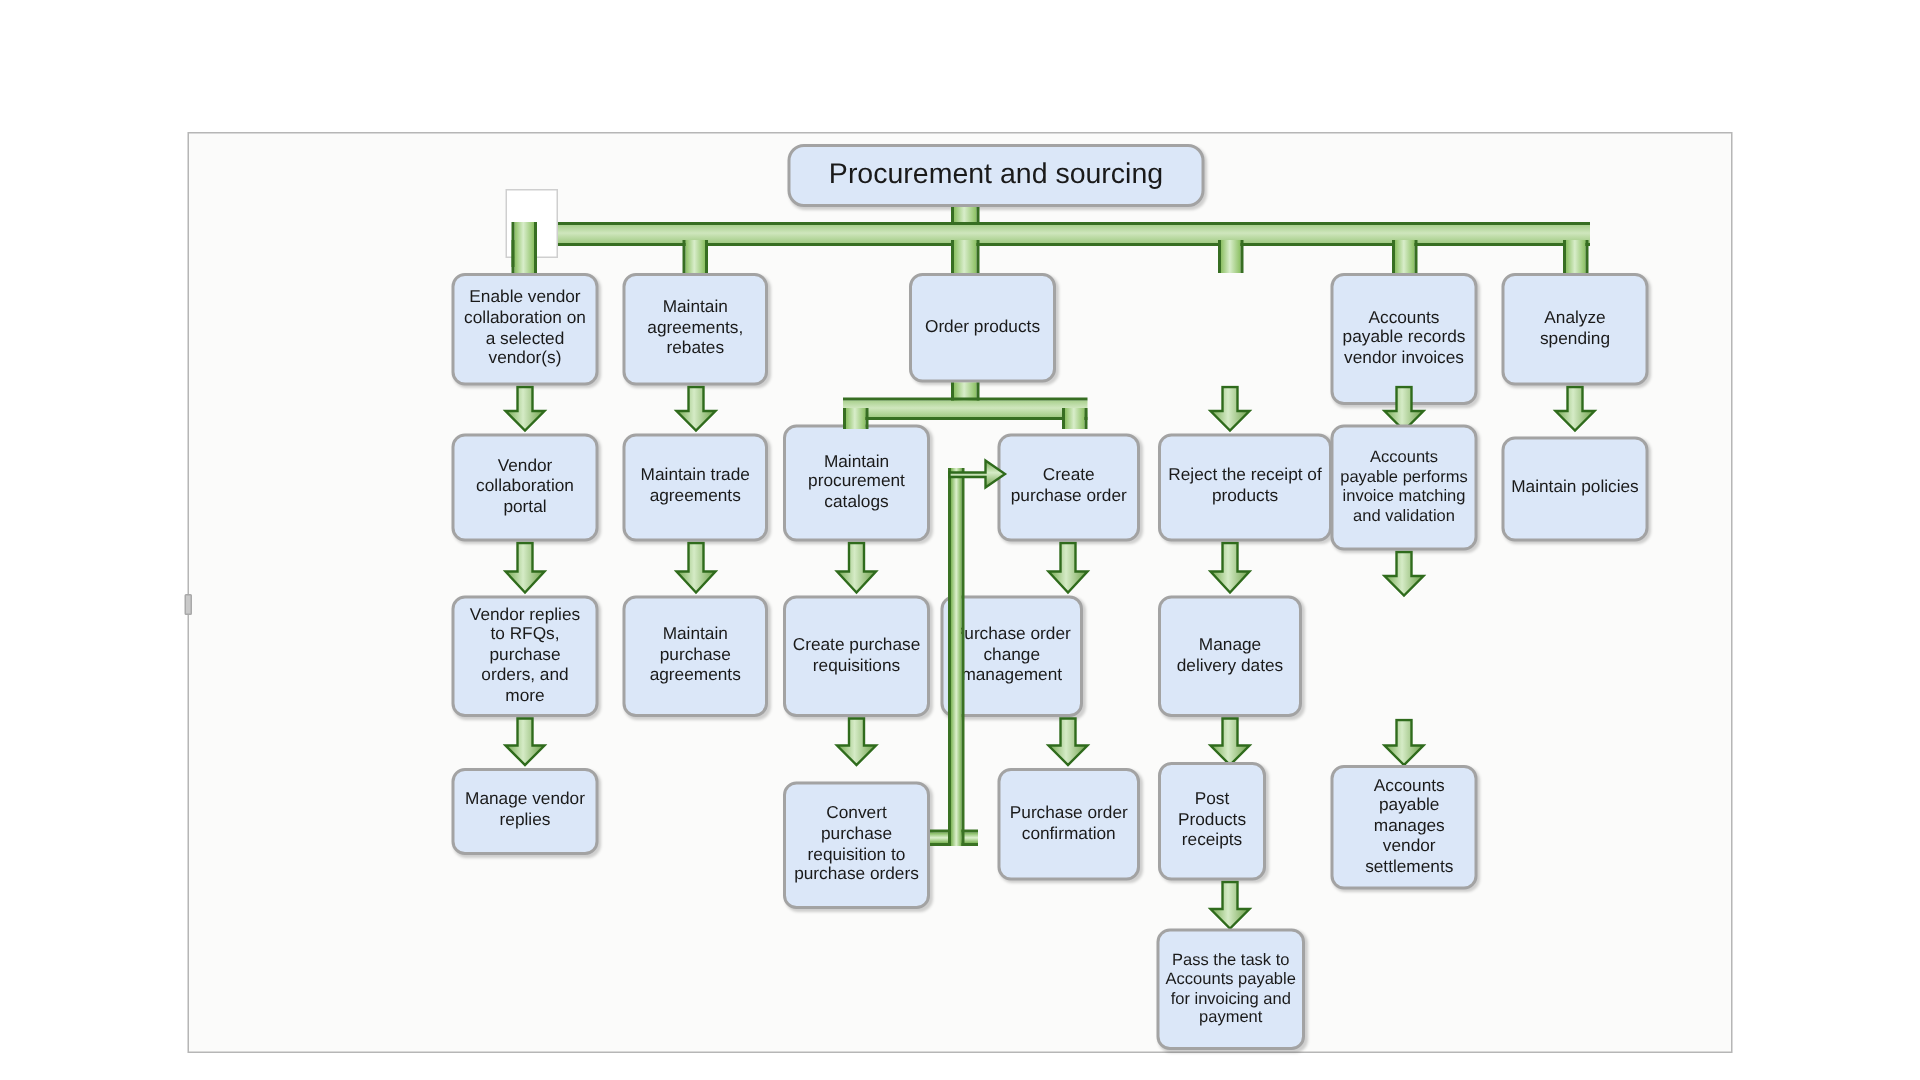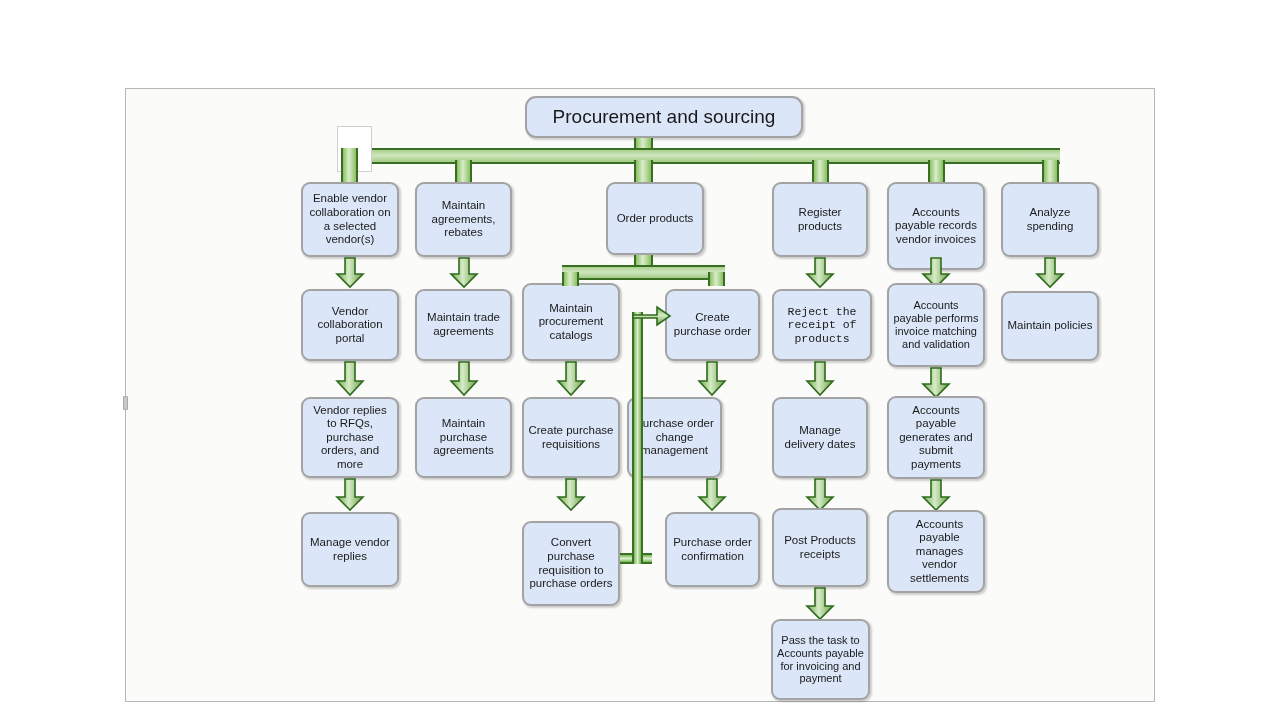--- a/index.html
+++ b/index.html
@@ -127,21 +127,21 @@
     </svg>
   </div>
   <div class="box n1" style="left:301px;top:397px;width:98px;height:81px;">
     <span>Vendor replies to RFQs, purchase orders, and more</span>
   </div>
   <div class="arrow" style="left:335px;top:478px;">
     <svg width="30" height="34" viewBox="0 0 30 34">
       <path d="M10 1 H20 V19 H28 L15 32 L2 19 H10 Z" fill="url(#g1)" stroke="#2f6b1c" stroke-width="1.6"></path>
     </svg>
   </div>
-  <div class="box n1" style="left:301px;top:512px;width:98px;height:75px;">
+  <div class="box n1" style="left:301px;top:512px;width:98px;height:58px;">
     <span>Manage vendor replies</span>
   </div>
 
   <div class="box n1" style="left:415px;top:182px;width:97px;height:75px;">
     <span>Maintain agreements, rebates</span>
   </div>
   <div class="arrow" style="left:449px;top:257px;">
     <svg width="30" height="32" viewBox="0 0 30 32">
       <path d="M10 1 H20 V17 H28 L15 30 L2 17 H10 Z" fill="url(#g1)" stroke="#2f6b1c" stroke-width="1.6"></path>
     </svg>
@@ -215,45 +215,42 @@
           <linearGradient id="g2" x1="0" y1="0" x2="0" y2="1">
         <stop offset="0" stop-color="#74a94f"></stop>
             <stop offset="0.45" stop-color="#d5ebc6"></stop>
             <stop offset="1" stop-color="#6da048"></stop>
       </linearGradient>
         </defs>
       <path d="M1 12 H25 V4 L38 13 L25 22 V15 H1 Z" fill="url(#g2)" stroke="#2f6b1c" stroke-width="1.6"></path>
     </svg>
   </div>
 
-  <div class="box n1" style="left:772px;top:182px;width:96px;height:75px;">
-    <span>Register products</span>
-  </div>
   <div class="arrow" style="left:805px;top:257px;">
     <svg width="30" height="32" viewBox="0 0 30 32">
       <path d="M10 1 H20 V17 H28 L15 30 L2 17 H10 Z" fill="url(#g1)" stroke="#2f6b1c" stroke-width="1.6"></path>
     </svg>
   </div>
-  <div class="box n1" style="left:772px;top:289px;width:100px;height:72px;font-family:Liberation Mono, monospace;">
+  <div class="box n1" style="left:772px;top:289px;width:116px;height:72px;">
     <span>Reject the receipt of products</span>
   </div>
   <div class="arrow" style="left:805px;top:361px;">
     <svg width="30" height="36" viewBox="0 0 30 36">
       <path d="M10 1 H20 V20 H28 L15 34 L2 20 H10 Z" fill="url(#g1)" stroke="#2f6b1c" stroke-width="1.6"></path>
     </svg>
   </div>
   <div class="box n1" style="left:772px;top:397px;width:96px;height:81px;">
     <span>Manage delivery dates</span>
   </div>
   <div class="arrow" style="left:805px;top:478px;">
     <svg width="30" height="34" viewBox="0 0 30 34">
       <path d="M10 1 H20 V19 H28 L15 32 L2 19 H10 Z" fill="url(#g1)" stroke="#2f6b1c" stroke-width="1.6"></path>
     </svg>
   </div>
-  <div class="box n1" style="left:772px;top:508px;width:96px;height:79px;">
+  <div class="box n1" style="left:772px;top:508px;width:72px;height:79px;">
     <span>Post Products receipts</span>
   </div>
   <div class="arrow" style="left:805px;top:587px;">
     <svg width="30" height="34" viewBox="0 0 30 34">
       <path d="M10 1 H20 V19 H28 L15 32 L2 19 H10 Z" fill="url(#g1)" stroke="#2f6b1c" stroke-width="1.6"></path>
     </svg>
   </div>
   <div class="box sm" style="left:771px;top:619px;width:99px;height:81px;">
     <span>Pass the task to Accounts payable for invoicing and payment</span>
   </div>
@@ -266,23 +263,20 @@
       <path d="M10 1 H20 V17 H28 L15 30 L2 17 H10 Z" fill="url(#g1)" stroke="#2f6b1c" stroke-width="1.6"></path>
     </svg>
   </div>
   <div class="box sm" style="left:887px;top:283px;width:98px;height:84px;">
     <span>Accounts payable performs invoice matching and validation</span>
   </div>
   <div class="arrow" style="left:921px;top:367px;">
     <svg width="30" height="32" viewBox="0 0 30 32">
       <path d="M10 1 H20 V17 H28 L15 30 L2 17 H10 Z" fill="url(#g1)" stroke="#2f6b1c" stroke-width="1.6"></path>
     </svg>
-  </div>
-  <div class="box n1" style="left:887px;top:396px;width:98px;height:83px;">
-    <span>Accounts payable generates and submit payments</span>
   </div>
   <div class="arrow" style="left:921px;top:479px;">
     <svg width="30" height="33" viewBox="0 0 30 33">
       <path d="M10 1 H20 V18 H28 L15 31 L2 18 H10 Z" fill="url(#g1)" stroke="#2f6b1c" stroke-width="1.6"></path>
     </svg>
   </div>
   <div class="box n1" style="left:887px;top:510px;width:98px;height:83px;padding-left:11px;">
     <span>Accounts payable manages vendor settlements</span>
   </div>
 

